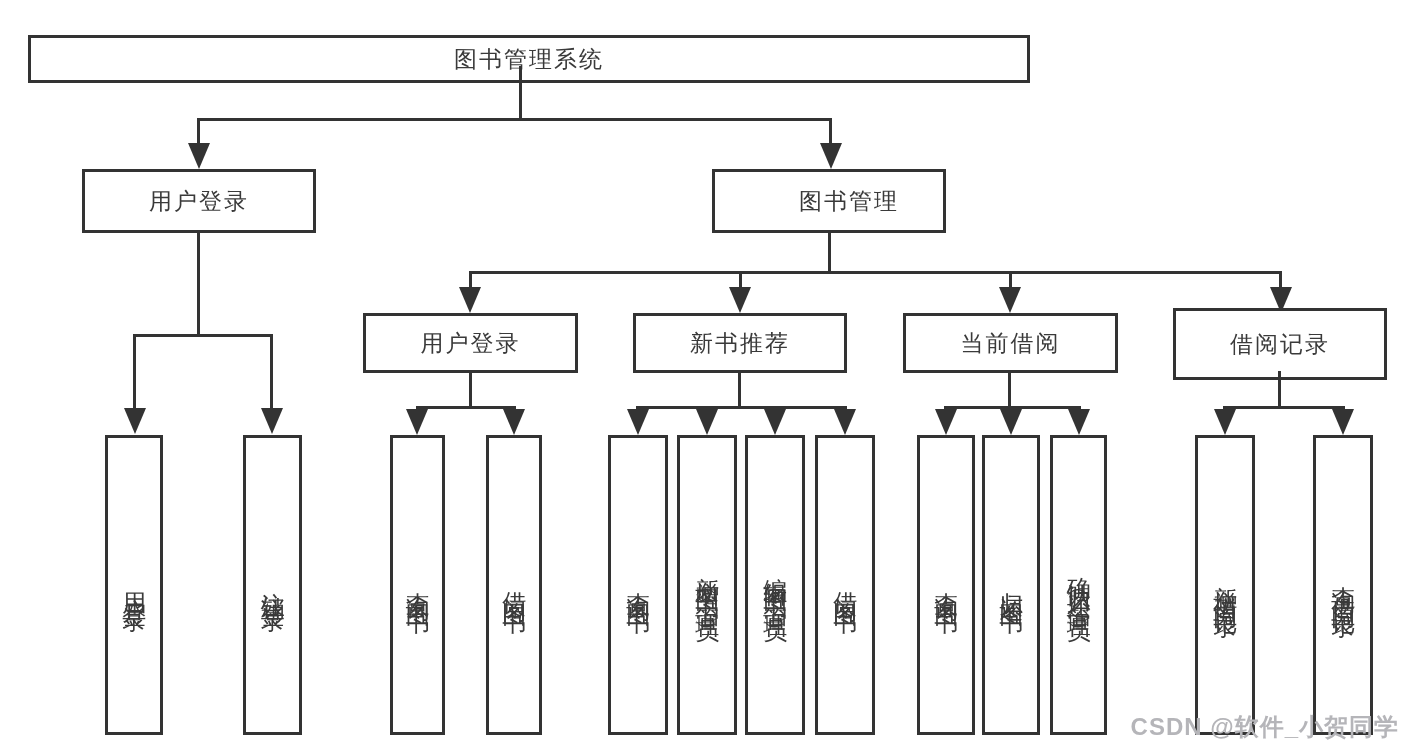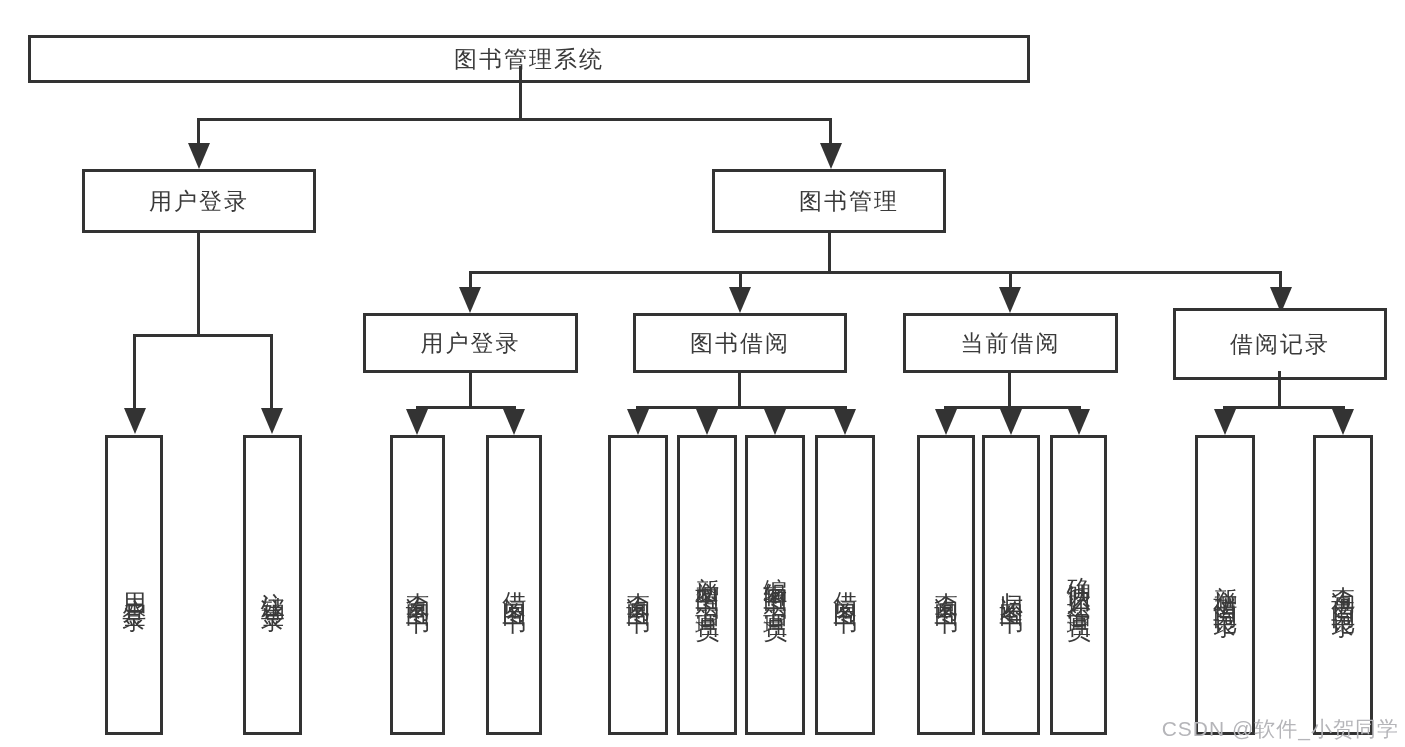--- a/index.html
+++ b/index.html
@@ -47,23 +47,24 @@
   }
   .line { position: absolute; background: var(--line); }
   .arrow {
     position: absolute; width: 0; height: 0;
     border-left: 11px solid transparent;
     border-right: 11px solid transparent;
     border-top: 26px solid var(--line);
   }
   .watermark {
     position: absolute; right: 6px; bottom: 4px;
-    font-size: 21px; letter-spacing: 1px;
+    font-size: 24px; letter-spacing: 1px;
     color: var(--watermark);
     pointer-events: none;
+    font-weight: bold;
   }
 </style>
 </head>
 <body>
 
 <div id="canvas">
 
   <div class="node" style="left:28px; top:12px; width:1002px; height:48px;margin-top:23px;">图书管理系统</div>
 
   <div class="line" style="left:519px; top:66px; width:3px; height:52px;"></div>
@@ -95,21 +96,21 @@
   <div class="line" style="left:469px; top:271px; width:3px; height:17px;"></div>
   <div class="arrow" style="left:459px; top:287px;"></div>
   <div class="line" style="left:739px; top:271px; width:3px; height:17px;"></div>
   <div class="arrow" style="left:729px; top:287px;"></div>
   <div class="line" style="left:1009px; top:271px; width:3px; height:17px;"></div>
   <div class="arrow" style="left:999px; top:287px;"></div>
   <div class="line" style="left:1279px; top:271px; width:3px; height:17px;"></div>
   <div class="arrow" style="left:1270px; top:287px;"></div>
 
   <div class="node" style="left:363px; top:313px; width:215px; height:60px;">用户登录</div>
-  <div class="node" style="left:633px; top:313px; width:214px; height:60px;">图书借阅</div>
+  <div class="node" style="left:633px; top:313px; width:214px; height:60px;">新书推荐</div>
   <div class="node" style="left:903px; top:313px; width:215px; height:60px;text-align:center;">当前借阅</div>
   <div class="node" style="left:1173px; top:308px; width:214px; height:72px;">借阅记录</div>
 
   <div class="line" style="left:469px; top:371px; width:3px; height:36px;"></div>
   <div class="line" style="left:416px; top:406px; width:100px; height:3px;"></div>
   <div class="arrow" style="left:406px; top:409px;"></div>
   <div class="arrow" style="left:503px; top:409px;"></div>
 
   <div class="leaf" style="left:390px; top:435px; width:55px; height:300px;">
     <span class="vtext">查询图书</span>

